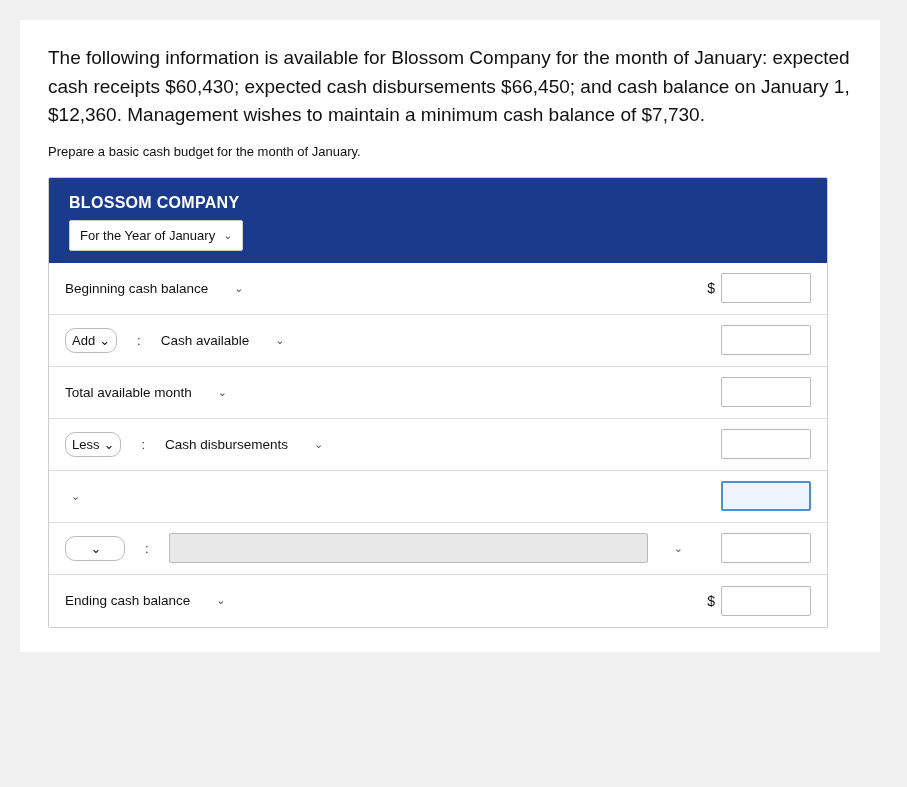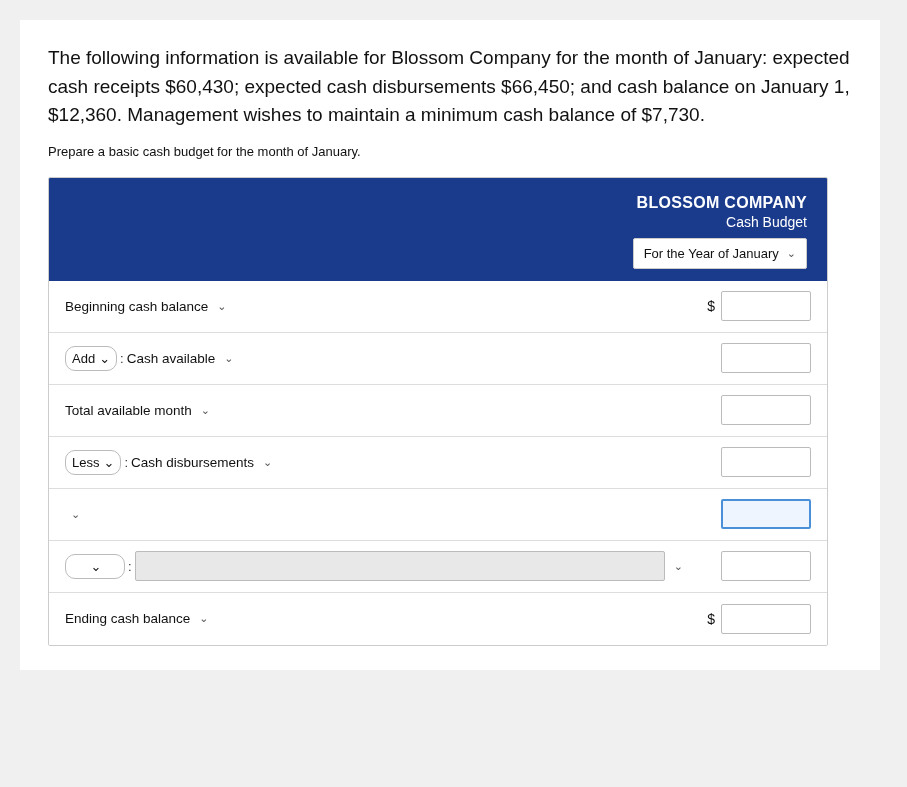--- a/index.html
+++ b/index.html
@@ -29,21 +29,21 @@
     }
     .budget-card {
       border: 1px solid #ccc;
       border-radius: 2px;
       overflow: hidden;
       max-width: 780px;
     }
     .budget-header {
       background: #1a3a8c;
       color: #fff;
-      text-align: right;
+      text-align: left;
       padding: 16px 20px 12px;
     }
     .budget-title {
       font-size: 16px;
       font-weight: bold;
       letter-spacing: 0.3px;
     }
     .budget-subtitle {
       font-size: 14px;
       font-weight: normal;
@@ -78,21 +78,21 @@
       min-height: 52px;
       gap: 8px;
     }
     .budget-row:last-child {
       border-bottom: none;
     }
     .row-label-area {
       flex: 1;
       display: flex;
       align-items: center;
-      gap: 3px;
+      gap: 20px;
     }
     .row-label {
       font-size: 13.5px;
       color: #111;
     }
     .row-select {
       border: 1px solid #bbb;
       border-radius: 10px;
       padding: 4px 6px;
       font-size: 13px;
@@ -151,21 +151,20 @@
 <body>
 
 <div class="page">
   <p class="intro-text">The following information is available for Blossom Company for the month of January: expected cash receipts $60,430; expected cash disbursements $66,450; and cash balance on January 1, $12,360. Management wishes to maintain a minimum cash balance of $7,730.</p>
   <p class="prepare-text">Prepare a basic cash budget for the month of January.</p>
 
   <div class="budget-card">
 
     <div class="budget-header">
       <div class="budget-title">BLOSSOM COMPANY</div>
-      <div class="budget-subtitle">Cash Budget</div>
       <div class="period-dropdown">
         <span>For the Year of January</span>
         <span class="chevron">⌄</span>
       </div>
     </div>
 
     <div class="budget-body">
 
       <div class="budget-row">
         <div class="row-label-area">

